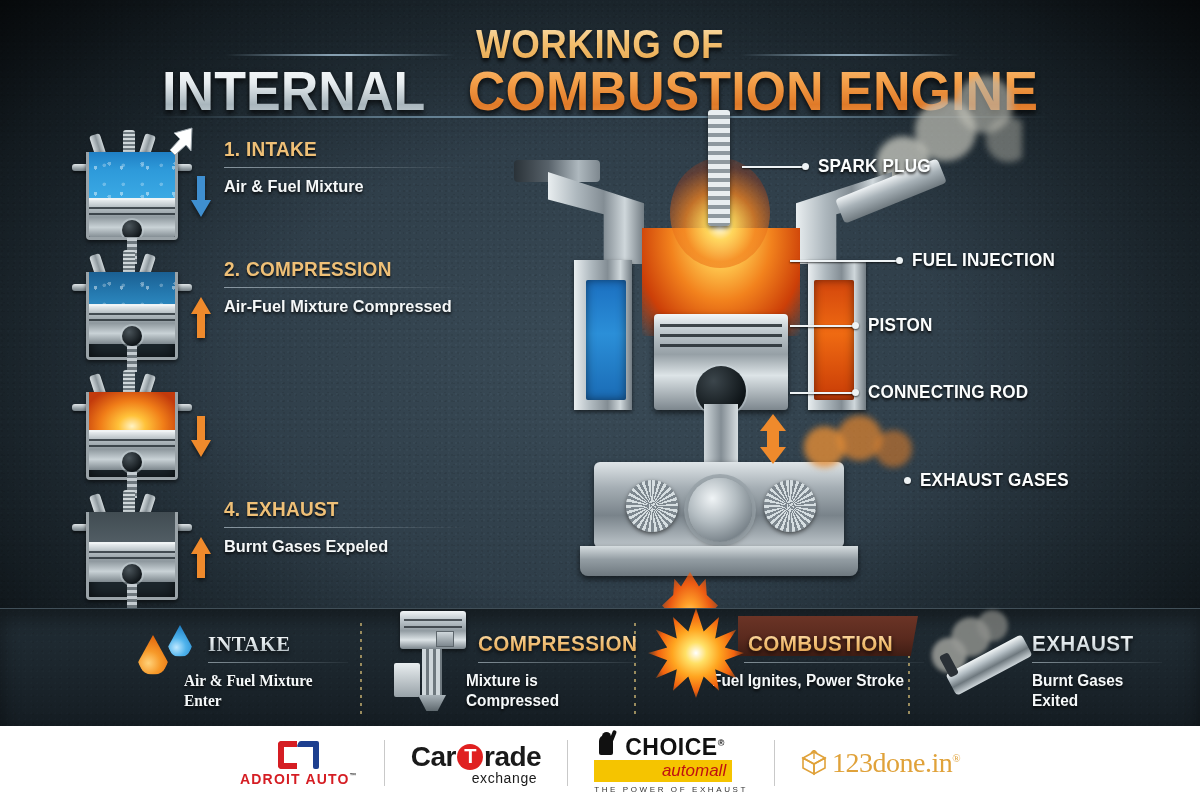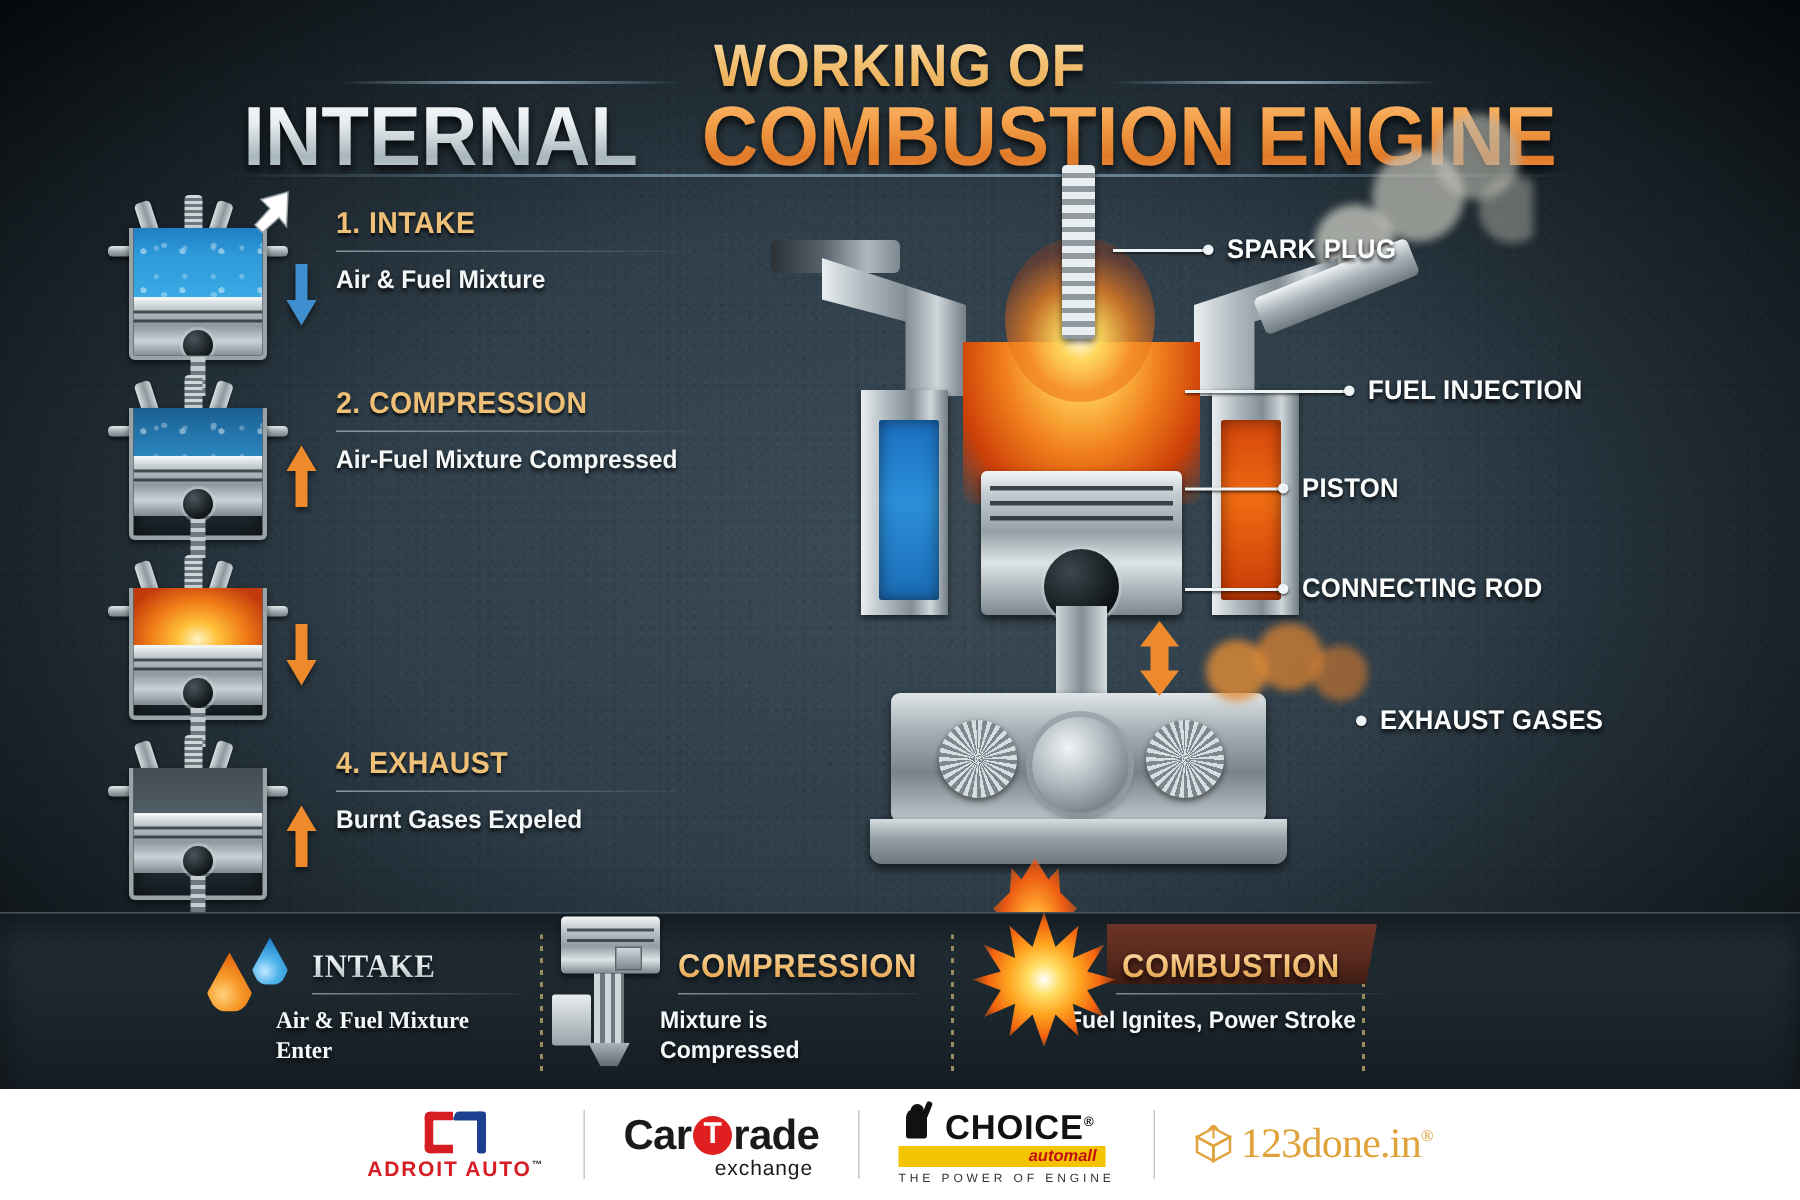--- a/index.html
+++ b/index.html
@@ -258,21 +258,21 @@
 
   .shriram { display:flex; flex-direction:column; align-items:flex-start; }
   .sh-top { display:flex; align-items:center; gap:5px; }
   .sh-fig { width:26px; height:30px; position:relative; }
   .sh-fig-body { position:absolute; left:5px; top:3px; width:14px; height:20px; background:#111; border-radius:6px 6px 2px 2px; }
   .sh-fig-head { position:absolute; left:8px; top:0; width:9px; height:9px; border-radius:50%; background:#111; }
   .sh-fig-arm { position:absolute; left:17px; top:-2px; width:4px; height:12px; background:#111; transform:rotate(22deg); border-radius:2px; }
   .sh-name { font-size:23px; font-weight:bold; color:#111; letter-spacing:.5px; }
   .sh-reg { font-size:9px; vertical-align:super; }
   .sh-bar { background:#f5c400; padding:1px 6px; display:flex; justify-content:flex-end; width:138px; margin-top:-2px; }
-  .sh-auto { font-size:11px; font-weight:bold; color:#c01010; font-style:italic; }
+  .sh-auto { font-size:17px; font-weight:normal; color:#c01010; font-style:italic; }
   .sh-tag { font-size:8px; letter-spacing:2.6px; color:#333; margin-top:3px; }
 
   .done { display:flex; align-items:center; gap:5px; }
   .done-cube { width:26px; height:26px; position:relative; }
   .done-txt { font-size:28px; color:#e0a23a; font-family:"Liberation Serif", serif; letter-spacing:-.5px; }
   .done-reg { font-size:11px; vertical-align:super; }
 </style>
 </head>
 <body>
 
@@ -476,41 +476,49 @@
     <div class="band-sep" style="left:908px;"></div>
 
     <div class="band-cell" style="left:118px; width:240px;font-family:Liberation Serif, serif;">
       <div class="drop drop-o" style="left:20px; top:26px; width:30px; height:40px;"></div>
       <div class="drop drop-b" style="left:50px; top:16px; width:24px; height:32px;"></div>
       <div class="band-title bt-silver" style="left:90px; top:22px;">INTAKE</div>
       <div class="band-rule" style="left:90px; top:53px; width:140px;"></div>
       <div class="band-desc" style="left:66px; top:62px; width:180px;">Air &amp; Fuel Mixture<br>Enter</div>
     </div>
 
-    <div class="band-cell" style="left:366px; width:250px;">
+    <div class="band-cell" style="left:392px; width:250px;">
       <div class="mini-piston" style="left:8px; top:2px;">
         <div style="position:absolute;left:0;top:0;width:66px;height:38px;border-radius:3px;background:linear-gradient(180deg,#f2f6f7 0%,#c1cacf 22%,#929ca2 52%,#dde4e7 76%,#7b858c 100%);box-shadow:0 2px 4px rgba(0,0,0,.55);"></div>
         <div style="position:absolute;left:4px;top:8px;right:4px;height:2px;background:rgba(25,33,38,.7)"></div>
         <div style="position:absolute;left:4px;top:15px;right:4px;height:2px;background:rgba(25,33,38,.7)"></div>
         <div style="position:absolute;left:36px;top:20px;width:18px;height:16px;background:linear-gradient(180deg,#cfd7db,#7e888f);border:1px solid #5d666c;"></div>
         <div style="position:absolute;left:22px;top:38px;width:20px;height:48px;background:repeating-linear-gradient(90deg,#cfd7db 0 4px,#6e787e 4px 7px);"></div>
         <div style="position:absolute;left:18px;top:84px;width:28px;height:16px;background:linear-gradient(180deg,#aab4ba,#5f696f);clip-path:polygon(0 0,100% 0,70% 100%,30% 100%);"></div>
         <div style="position:absolute;left:-6px;top:52px;width:26px;height:34px;background:linear-gradient(180deg,#e9eef0,#98a2a8);border-radius:2px;"></div>
       </div>
       <div class="band-title bt-gold" style="left:86px; top:22px;">COMPRESSION</div>
       <div class="band-rule" style="left:86px; top:53px; width:160px;"></div>
       <div class="band-desc" style="left:74px; top:62px;">Mixture is Compressed</div>
     </div>
 
     <div class="band-cell" style="left:648px; width:260px;">
       <div class="band-title bt-gold" style="left:100px; top:22px; z-index:3;">COMBUSTION</div>
       <div class="band-rule" style="left:96px; top:53px; width:180px; z-index:3;"></div>
       <div class="band-desc" style="left:64px; top:62px; white-space:nowrap;">Fuel Ignites, Power Stroke</div>
     </div>
 
+    <div class="band-cell" style="left:922px; width:270px;">
+      <div class="muff-smoke" style="left:2px; top:0px;"></div>
+      <div class="muffler" style="left:24px; top:44px;"></div>
+      <div style="position:absolute;left:22px;top:44px;width:10px;height:24px;background:#2a3036;border-radius:3px;transform:rotate(-28deg);"></div>
+      <div class="band-title bt-silver" style="left:110px; top:22px;">EXHAUST</div>
+      <div class="band-rule" style="left:110px; top:53px; width:130px;"></div>
+      <div class="band-desc" style="left:110px; top:62px;">Burnt Gases<br>Exited</div>
+    </div>
   </div>
   <div class="comb-banner"></div>
   <div class="blast"></div>
 
   <div class="footer">
     <div class="f-inner">
       <div class="f-item">
         <div class="adroit">
           <div class="adroit-mark">
             <div class="am-c"></div>
@@ -545,21 +553,21 @@
                 <div class="sh-fig-head"></div>
                 <div class="sh-fig-body"></div>
             </div>
             <div class="sh-name">
               <span>CHOICE</span><span class="sh-reg">®</span>
             </div>
           </div>
           <div class="sh-bar">
             <span class="sh-auto">automall</span>
           </div>
-          <div class="sh-tag">THE POWER OF ENGINE</div>
+          <div class="sh-tag">THE POWER OF EXHAUST</div>
         </div>
       </div>
 
       <div class="f-div"></div>
 
       <div class="f-item">
         <div class="done">
           <svg class="done-cube" viewBox="0 0 26 26">
             <polygon points="13,2 24,8 13,14 2,8" fill="none" stroke="#e0a23a" stroke-width="1.6"></polygon>
             <polygon points="2,8 13,14 13,24 2,18" fill="none" stroke="#e0a23a" stroke-width="1.6"></polygon>

